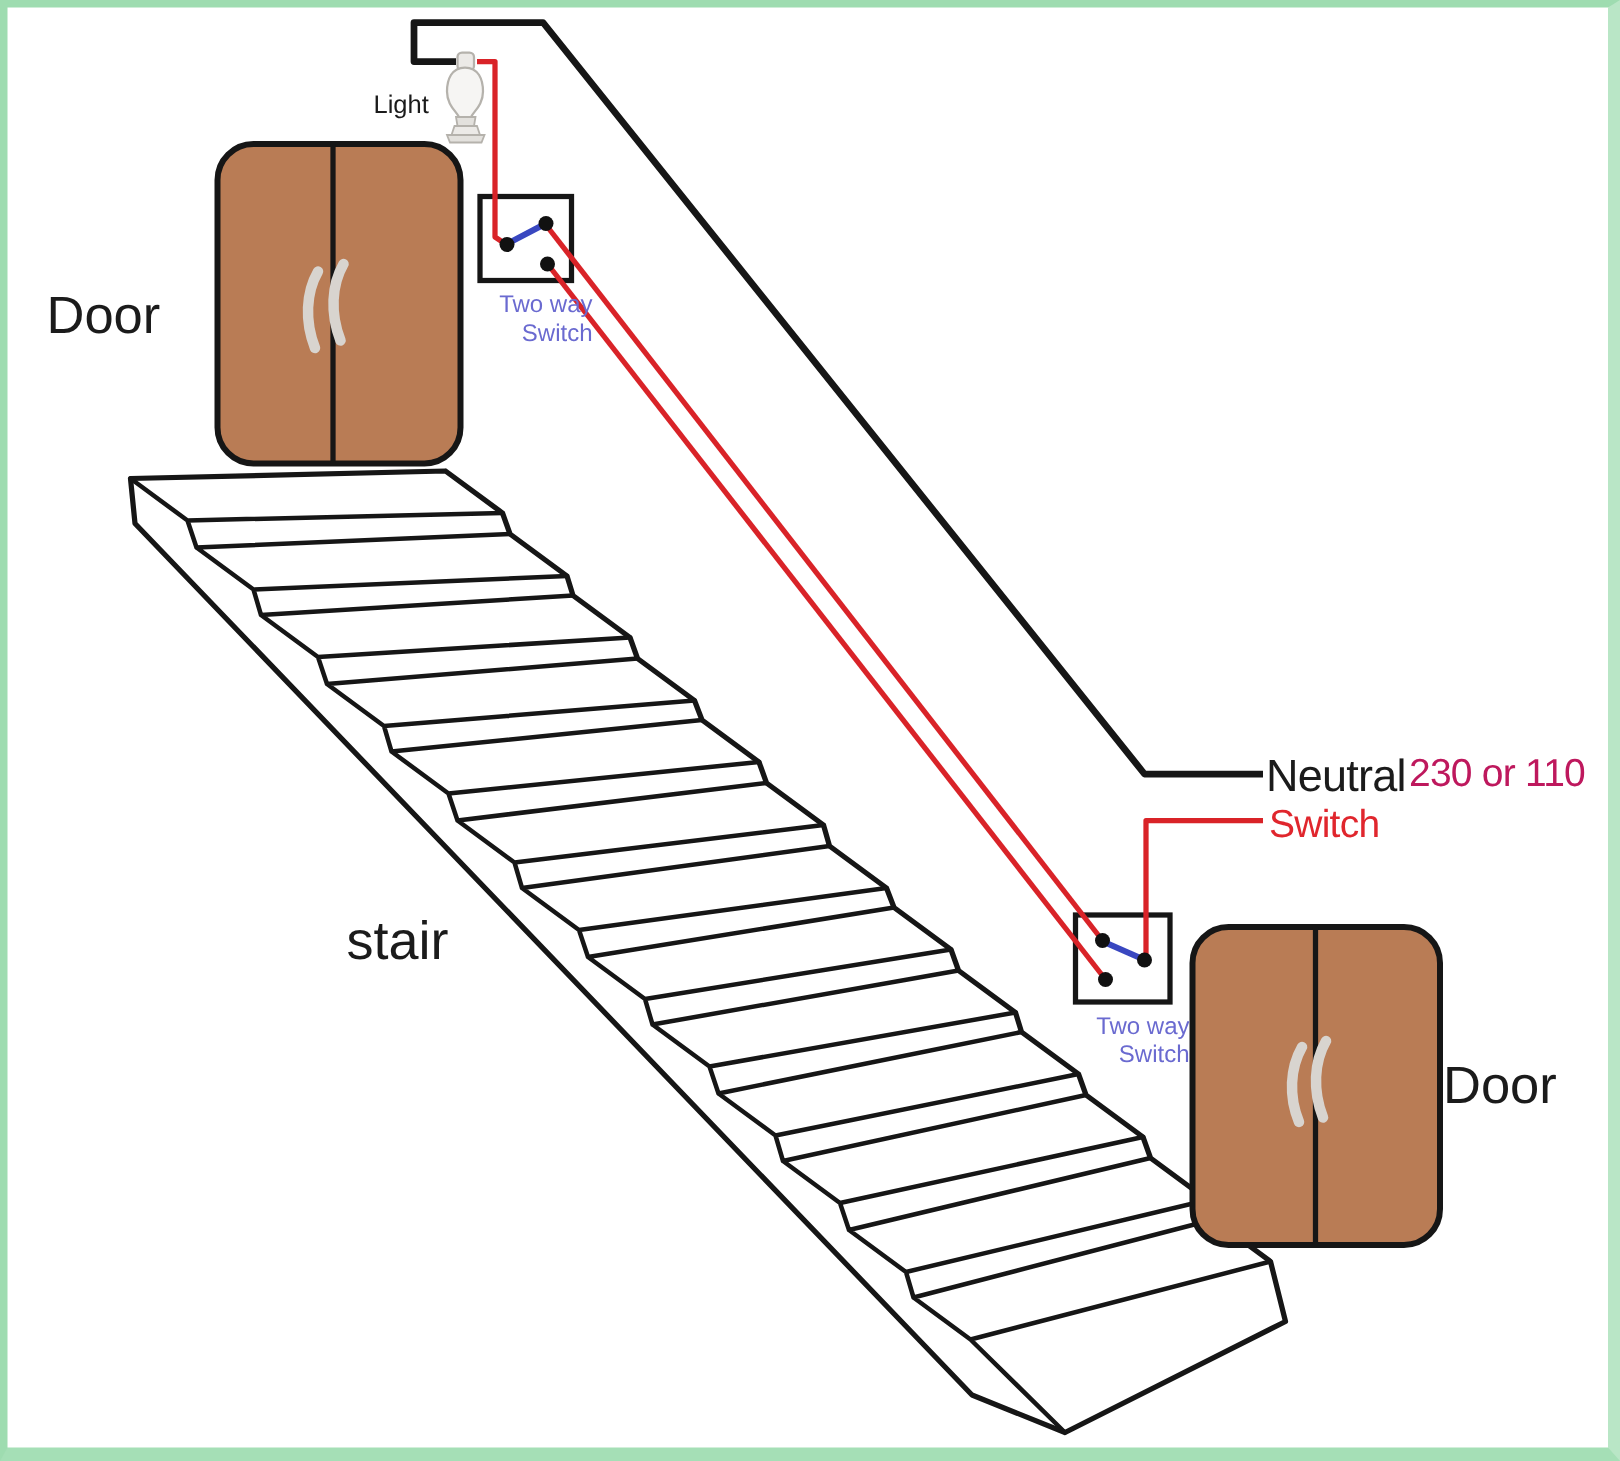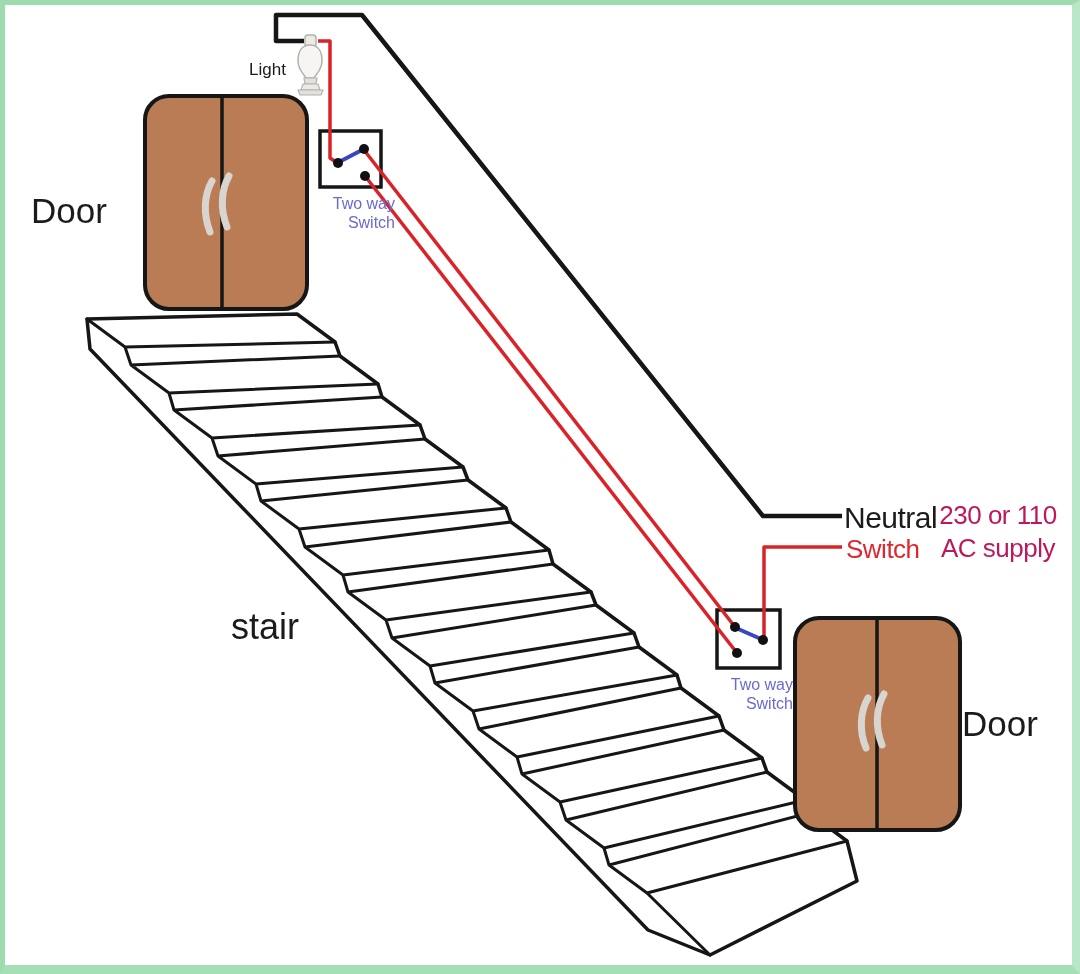--- a/index.html
+++ b/index.html
@@ -114,21 +114,20 @@
   </svg>
 
   <div class="lbl lbl-light">Light</div>
   <div class="lbl lbl-door-top">Door</div>
   <div class="lbl lbl-stair">stair</div>
   <div class="lbl lbl-neutral">Neutral</div>
   <div class="lbl lbl-phase">Switch</div>
 
   <div class="lbl lbl-supply">
     <span>230 or 110</span>
-    <span>AC supply</span>
   </div>
 
   <div class="lbl lbl-switch lbl-switch-top">
     <span>Two way</span>
     <span>Switch</span>
   </div>
 
   <div class="lbl lbl-switch lbl-switch-bottom">
     <span>Two way</span>
     <span>Switch</span>

